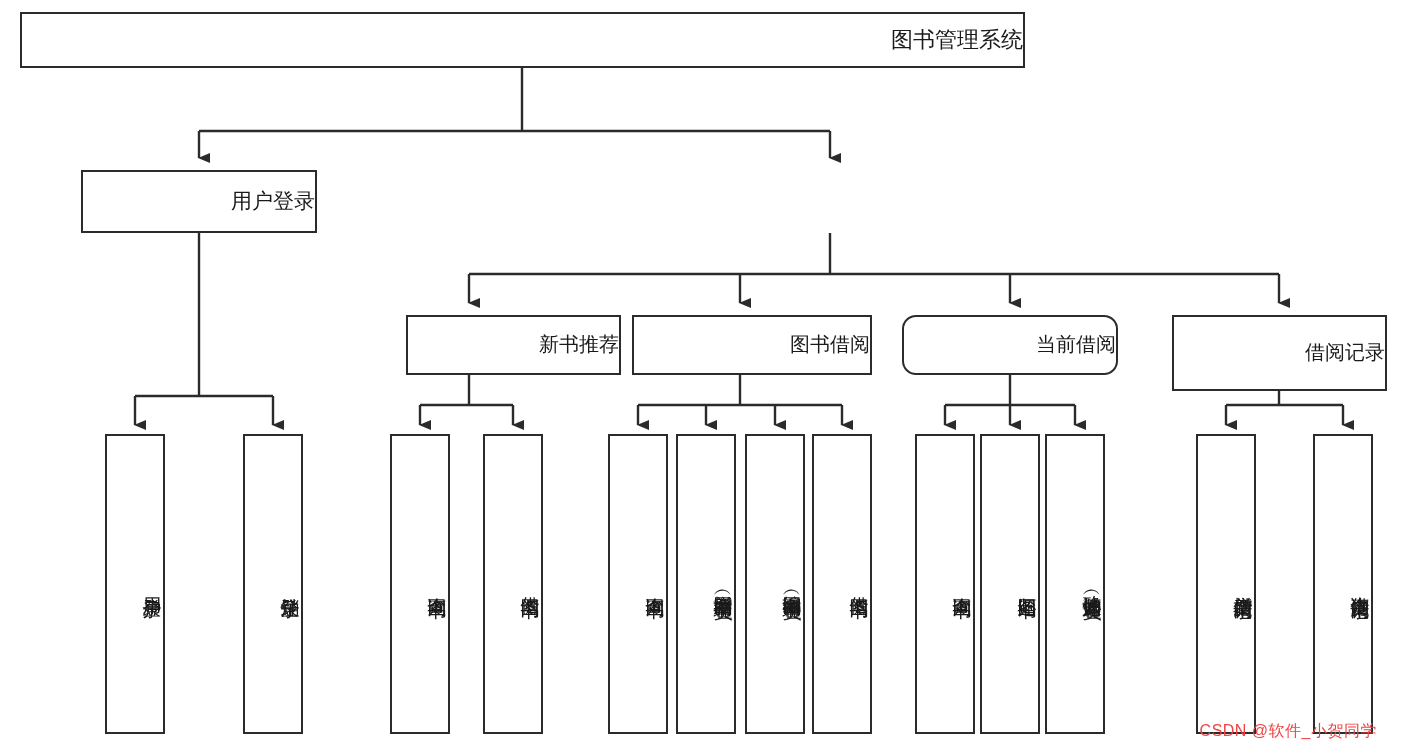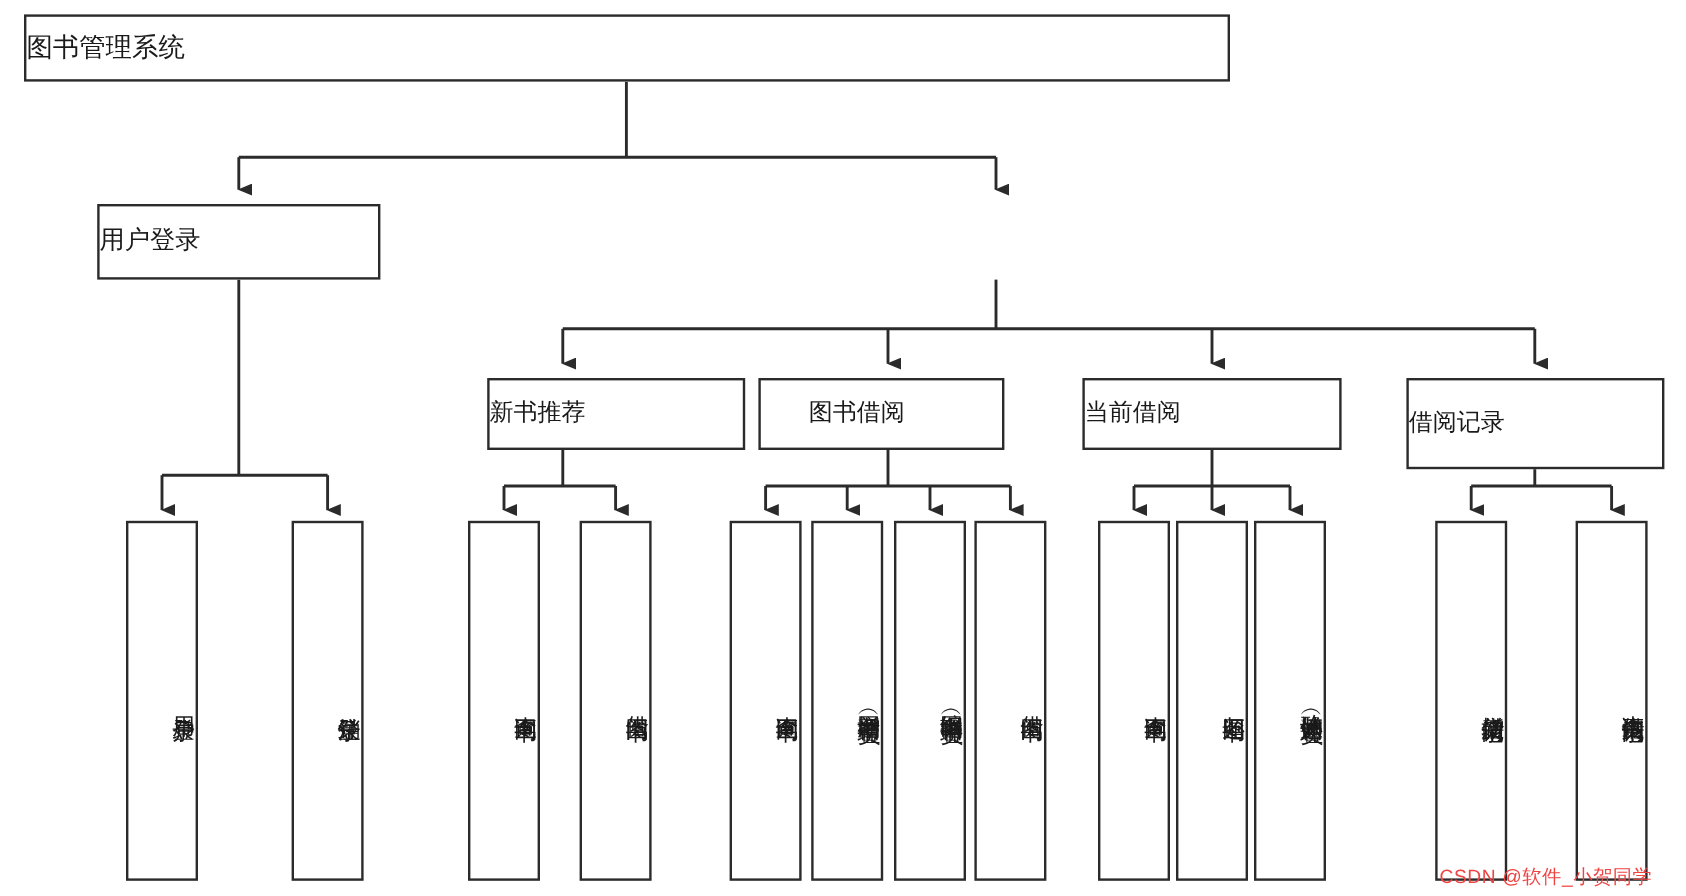--- a/index.html
+++ b/index.html
@@ -26,21 +26,21 @@
     height: 747px;
     pointer-events: none;
   }
   .node {
     position: absolute;
     box-sizing: border-box;
     background: #ffffff;
     border: 2px solid #2b2b2b;
     display: flex;
     align-items: center;
-    justify-content: flex-start;
+    justify-content: flex-end;
     color: #1a1a1a;
     line-height: 1.18;
   }
   .node.root {
     font-size: 22px;
   }
   .node.level1 {
     font-size: 21px;
   }
   .node.level2 {
@@ -131,24 +131,24 @@
     <span class="node-label">图书管理系统</span>
   </div>
 
   <div class="node level1" style="left:81px; top:170px; width:236px; height:63px;">
     <span class="node-label">用户登录</span>
   </div>
 
   <div class="node level2" style="left:362px; top:315px; width:215px; height:60px;margin-left:44px;">
     <span class="node-label">新书推荐</span>
   </div>
-  <div class="node level2" style="left:632px; top:315px; width:205px; height:60px;padding-left:40px;">
+  <div class="node level2" style="left:632px; top:315px; width:240px; height:60px;padding-left:40px;">
     <span class="node-label">图书借阅</span>
   </div>
-  <div class="node level2" style="left:902px; top:315px; width:216px; height:60px;">
+  <div class="node level2" style="left:902px; top:315px; width:216px; height:60px;border-radius:14px;">
     <span class="node-label">当前借阅</span>
   </div>
   <div class="node level2" style="left:1172px; top:315px; width:215px; height:76px;">
     <span class="node-label">借阅记录</span>
   </div>
 
   <div class="node leaf" style="left:105px; top:434px; width:60px; height:300px;">
     <span class="node-label">用户登录</span>
   </div>
   <div class="node leaf" style="left:243px; top:434px; width:60px; height:300px;">

